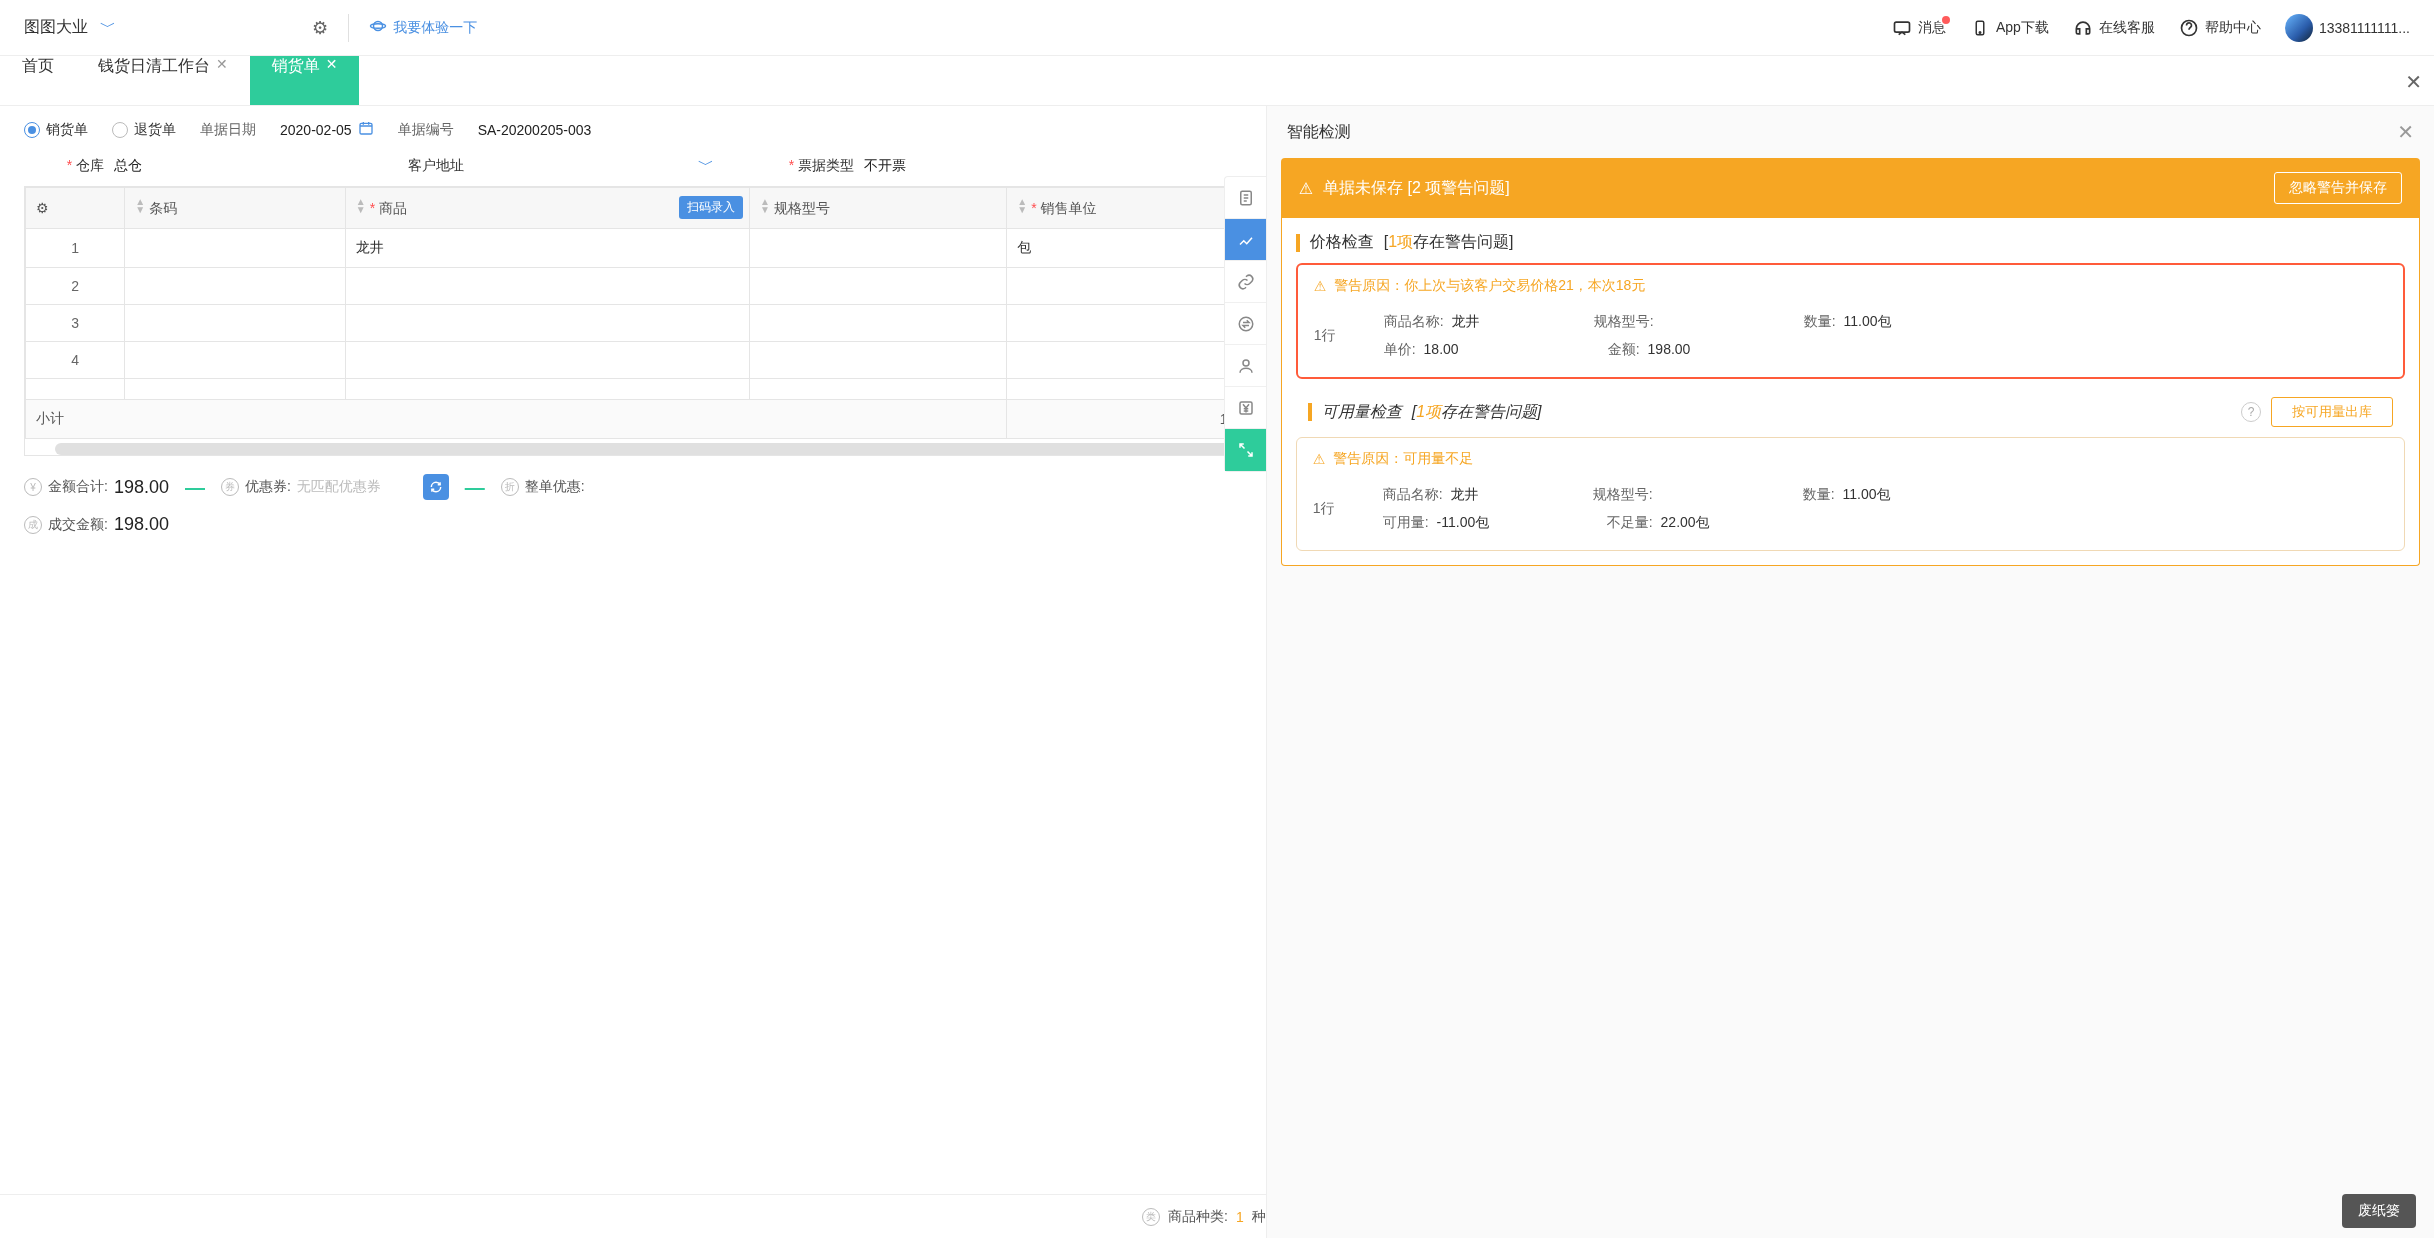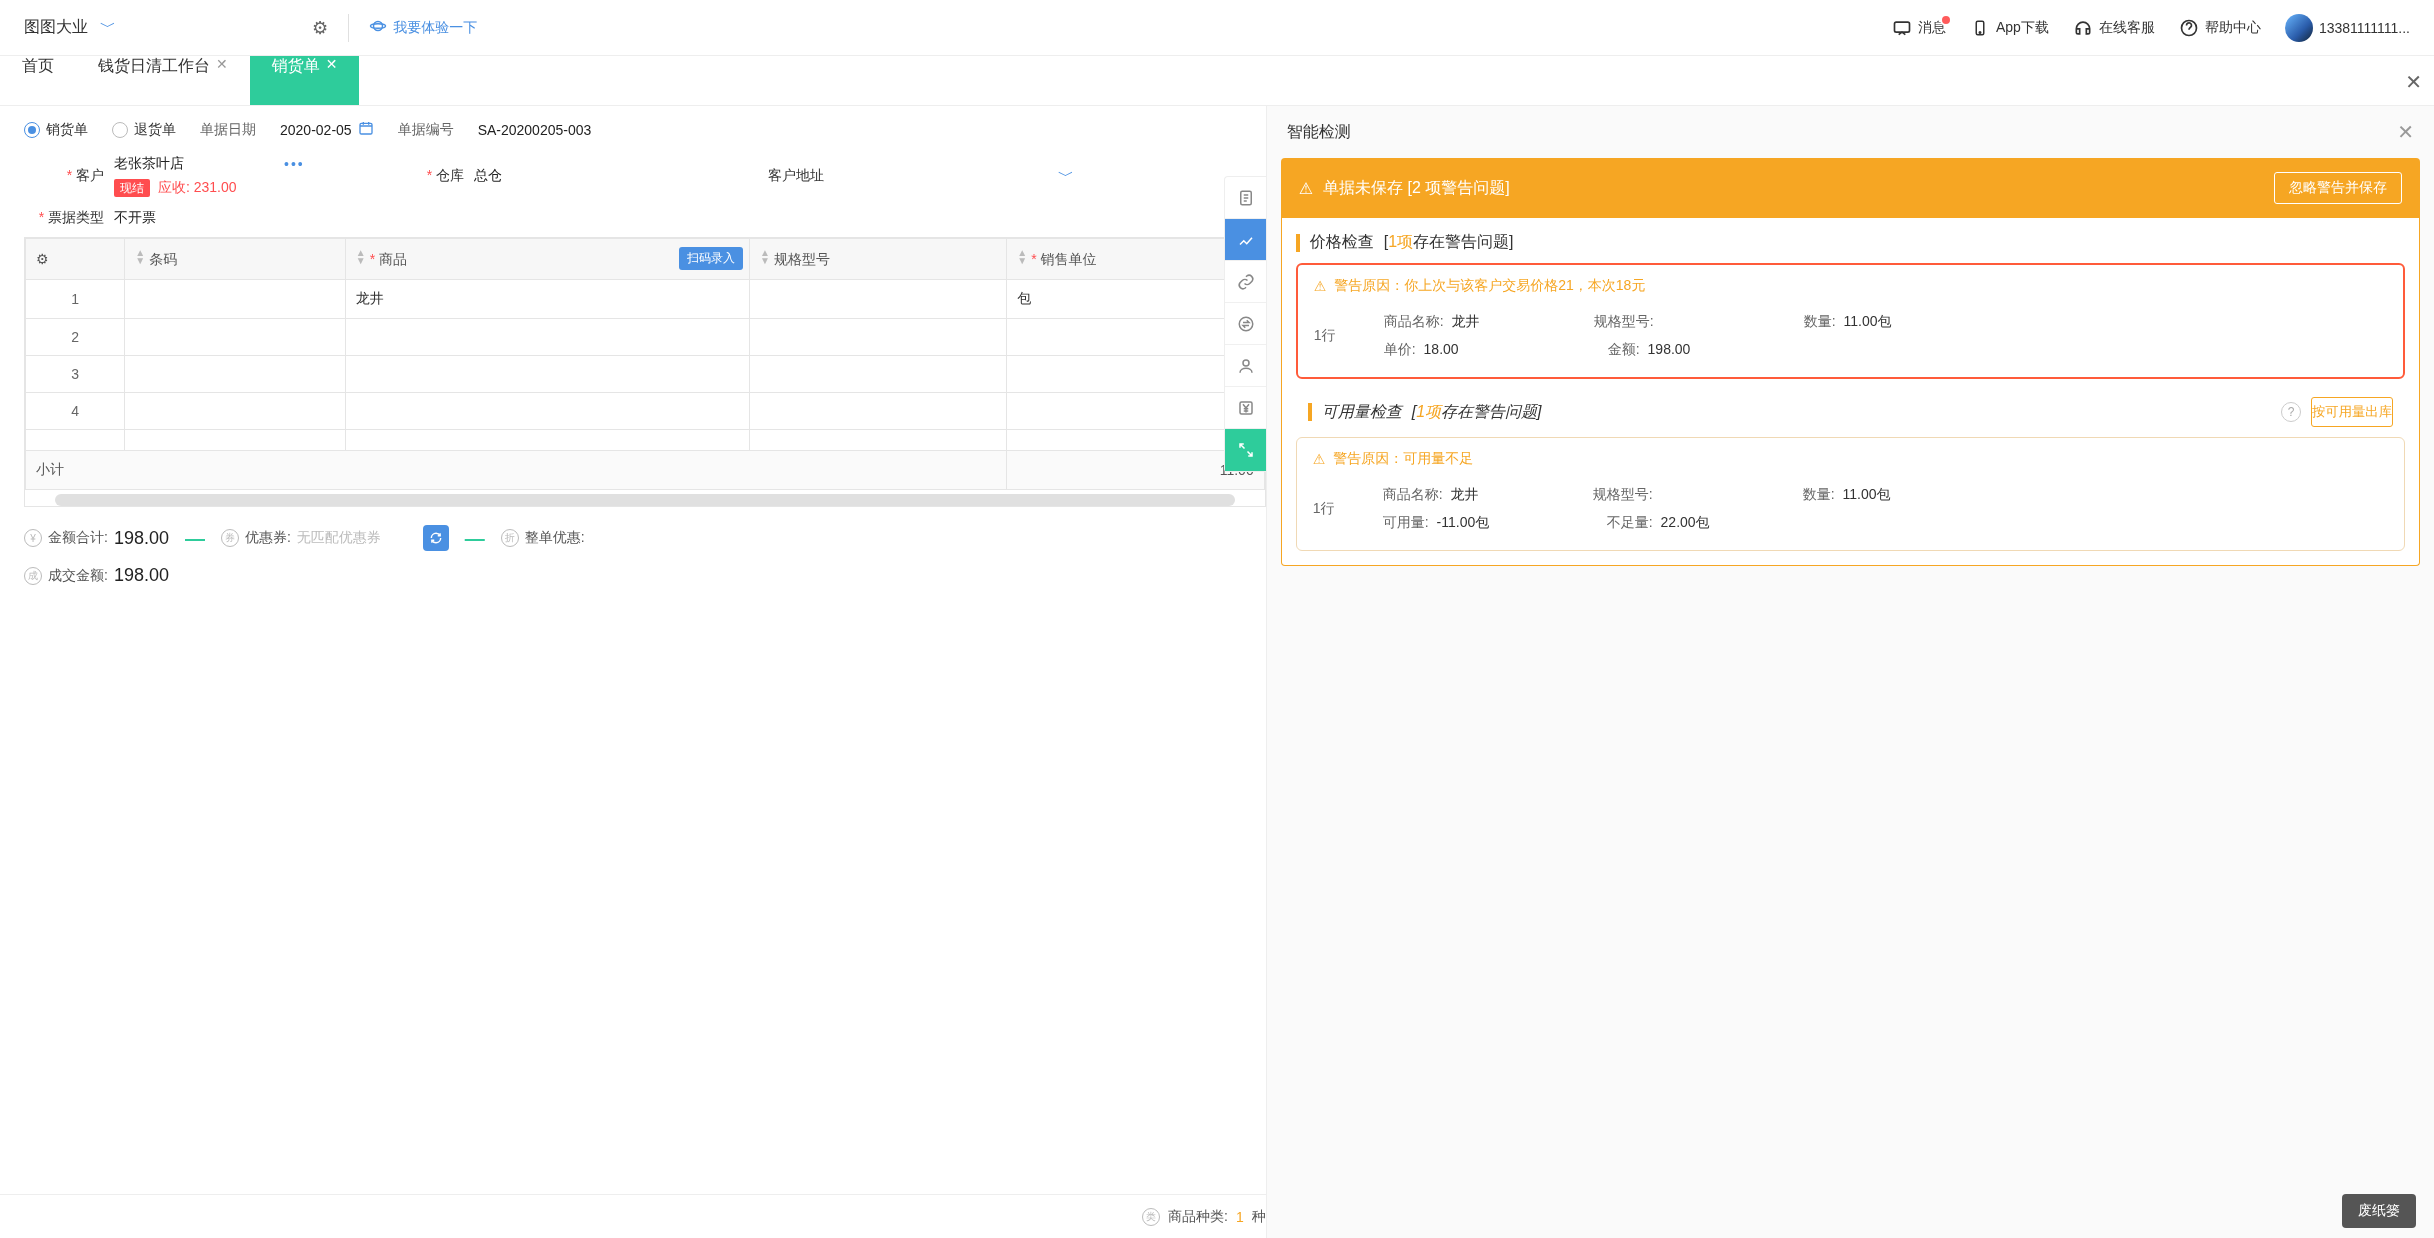--- a/index.html
+++ b/index.html
@@ -96,21 +96,21 @@
 .count-orange { color: #f6a623; }
 .warn-box { margin: 0 14px; border: 2px solid #ff5b3a; border-radius: 6px; padding: 12px 16px; }
 .warn-box.soft { border: 1px solid #f0d9b5; }
 .warn-reason { color: #f6a623; display: flex; align-items: center; gap: 8px; margin-bottom: 12px; }
 .warn-reason .tri { color: #f6a623; }
 .detail-row { display: flex; align-items: center; gap: 30px; padding: 6px 0; }
 .detail-row .rownum-label { color: #666; width: 40px; }
 .kv { display: flex; gap: 8px; min-width: 180px; }
 .kv .k { color: #666; }
 .check-title-row { display: flex; align-items: center; justify-content: space-between; padding: 18px 26px 10px; }
-.btn-outline-orange { border: 1px solid #f6a623; color: #f6a623; background: #fff; padding: 5px 0; border-radius: 3px; cursor: pointer; }
+.btn-outline-orange { border: 1px solid #f6a623; color: #f6a623; background: #fff; padding: 5px 20px; border-radius: 3px; cursor: pointer; }
 .q-ico { width: 20px; height: 20px; border: 1px solid #ccc; border-radius: 50%; display: inline-flex; align-items: center; justify-content: center; color: #aaa; font-size: 12px; margin-right: 10px; }
 
 
 .bottom-bar { position: absolute; left: 0; right: 0; bottom: 0; height: 44px; border-top: 1px solid #eee; display: flex; align-items: center; justify-content: flex-end; padding: 0 0 0 20px; color: #555; gap: 8px; background: #fff; }
 .orange-num { color: #f6a623; }
 .trash-btn { position: fixed; right: 18px; bottom: 10px; background: #555; color: #fff; padding: 8px 16px; border-radius: 4px; cursor: pointer; font-size: 14px; }
 </style>
 </head>
 <body>
 
@@ -209,34 +209,20 @@
               <rect x="3" y="5" width="18" height="16" rx="2"></rect>
               <path d="M3 9h18M8 3v4M16 3v4"></path>
             </svg></span>
       </span>
       <span class="lbl">单据编号</span>
       <span class="val">SA-20200205-003</span>
     </div>
 
     <div class="fields">
       <div class="field">
-        <span class="label req">客户</span>
-        <div class="value-area">
-          <div style="display:flex;align-items:center;gap:100px;">
-            <span class="val">老张茶叶店</span>
-            <span class="dots">•••</span>
-          </div>
-          <div class="receivable">
-            <span class="badge-red">现结</span>
-            <span>应收:</span>
-            <span>231.00</span>
-          </div>
-        </div>
-      </div>
-      <div class="field">
         <span class="label req">仓库</span>
         <span class="val">总仓</span>
       </div>
       <div class="field">
         <span class="label">客户地址</span>
         <div class="value-area" style="min-width:240px;display:flex;justify-content:flex-end;">
           <span class="chevron-down">﹀</span>
         </div>
       </div>
       <div class="field">

